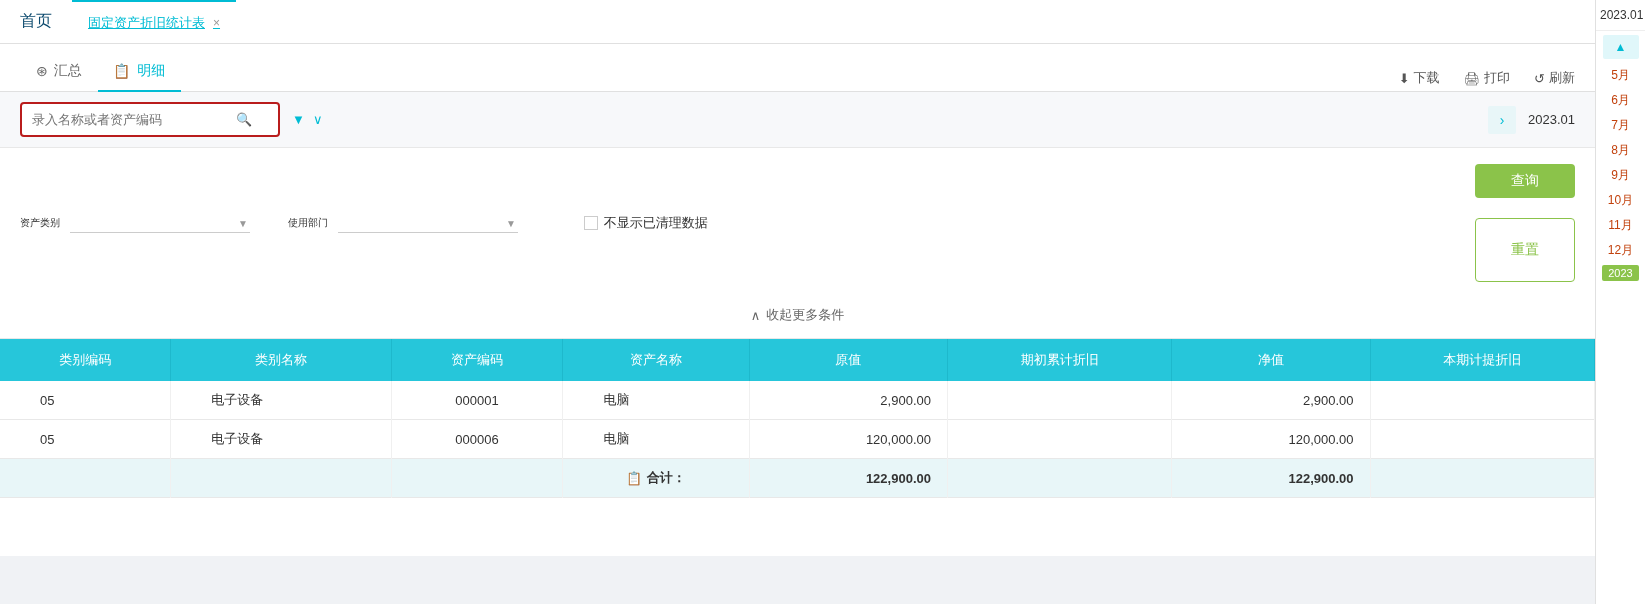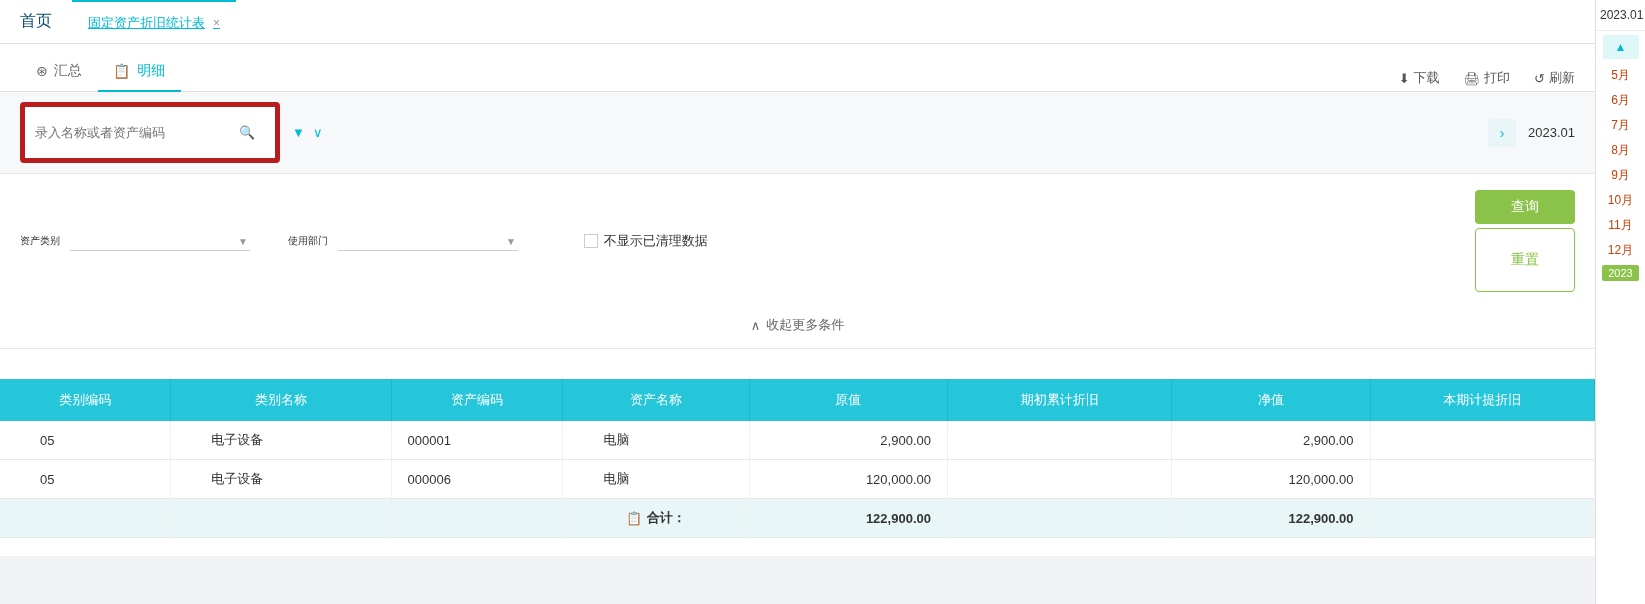--- a/index.html
+++ b/index.html
@@ -56,22 +56,22 @@
 
     
     .search-bar {
       background: #f7f8fa;
       padding: 10px 20px;
       display: flex; align-items: center; gap: 12px;
       border-bottom: 1px solid #e8e8e8;
     }
     .search-input-wrap {
       display: flex; align-items: center;
-      background: #fff; border: 5px solid #b91c1c; border-radius: 4px;
-      padding: 18px 10px; width: 260px;
+      background: #fff; border: 2px solid #b91c1c; border-radius: 4px;
+      padding: 8px 10px; width: 260px;
     }
     .search-input {
       border: none; outline: none; font-size: 13px; color: #999; width: 200px; background: transparent;
     }
     .search-icon { color: #999; margin-left: 4px; }
     .more-conditions {
       display: flex; align-items: center; gap: 4px;
       color: #00bcd4; cursor: pointer; font-size: 13px;
     }
     .right-arrow-btn {
@@ -106,55 +106,55 @@
       display: flex; align-items: center; position: relative;
     }
     .filter-arrow { color: #999; font-size: 10px; margin-left: -12px; pointer-events: none; }
     .checkbox-wrap {
       display: flex; align-items: center; gap: 6px; margin-left: 28px;
     }
     .checkbox-box {
       width: 14px; height: 14px; border: 1px solid #ccc; background: #fff; cursor: pointer;
     }
     .filter-buttons {
-      margin-left: auto; display: flex; flex-direction: column; gap: 4px; align-items: flex-end;
+      margin-left: auto; display: flex; flex-direction: column; gap: 20px; align-items: flex-end;
     }
     .btn-query {
       background: #8bc34a; color: #fff; border: none; border-radius: 4px;
       padding: 8px 32px; font-size: 14px; cursor: pointer; min-width: 100px;
     }
     .btn-reset {
       background: #fff; color: #8bc34a; border: 1px solid #8bc34a; border-radius: 4px;
       padding: 22px 32px; font-size: 14px; cursor: pointer; min-width: 100px;
     }
     .collapse-btn {
       display: flex; align-items: center; justify-content: center; gap: 6px;
       color: #666; font-size: 13px; cursor: pointer; padding: 8px 0 4px;
     }
 
     
     .table-container {
       background: #fff; overflow: auto; flex: 1;
     }
     table {
-      width: 100%; border-collapse: collapse; margin-top: 30px;
+      width: 100%; border-collapse: collapse;
     }
     thead tr {
       background: #26c6da; color: #fff;
     }
     thead th {
       padding: 12px 16px; font-size: 13px; font-weight: normal; text-align: center;
       border-right: 1px solid #1eb8cc;
     }
     tbody tr {
       border-bottom: 1px solid #e8e8e8;
     }
     tbody td {
       padding: 10px 16px; font-size: 13px; color: #333; border-right: 1px solid #f0f0f0;
-      text-align: left;
+      text-align: center;
     }
     tbody td.num { text-align: right; }
     tbody td.left { text-align: left; padding-left: 40px; }
     .total-row {
       background: #e8f6f8;
     }
     .total-row td { font-weight: bold; }
     .total-label { display: flex; align-items: center; gap: 4px; justify-content: center; }
 
     

